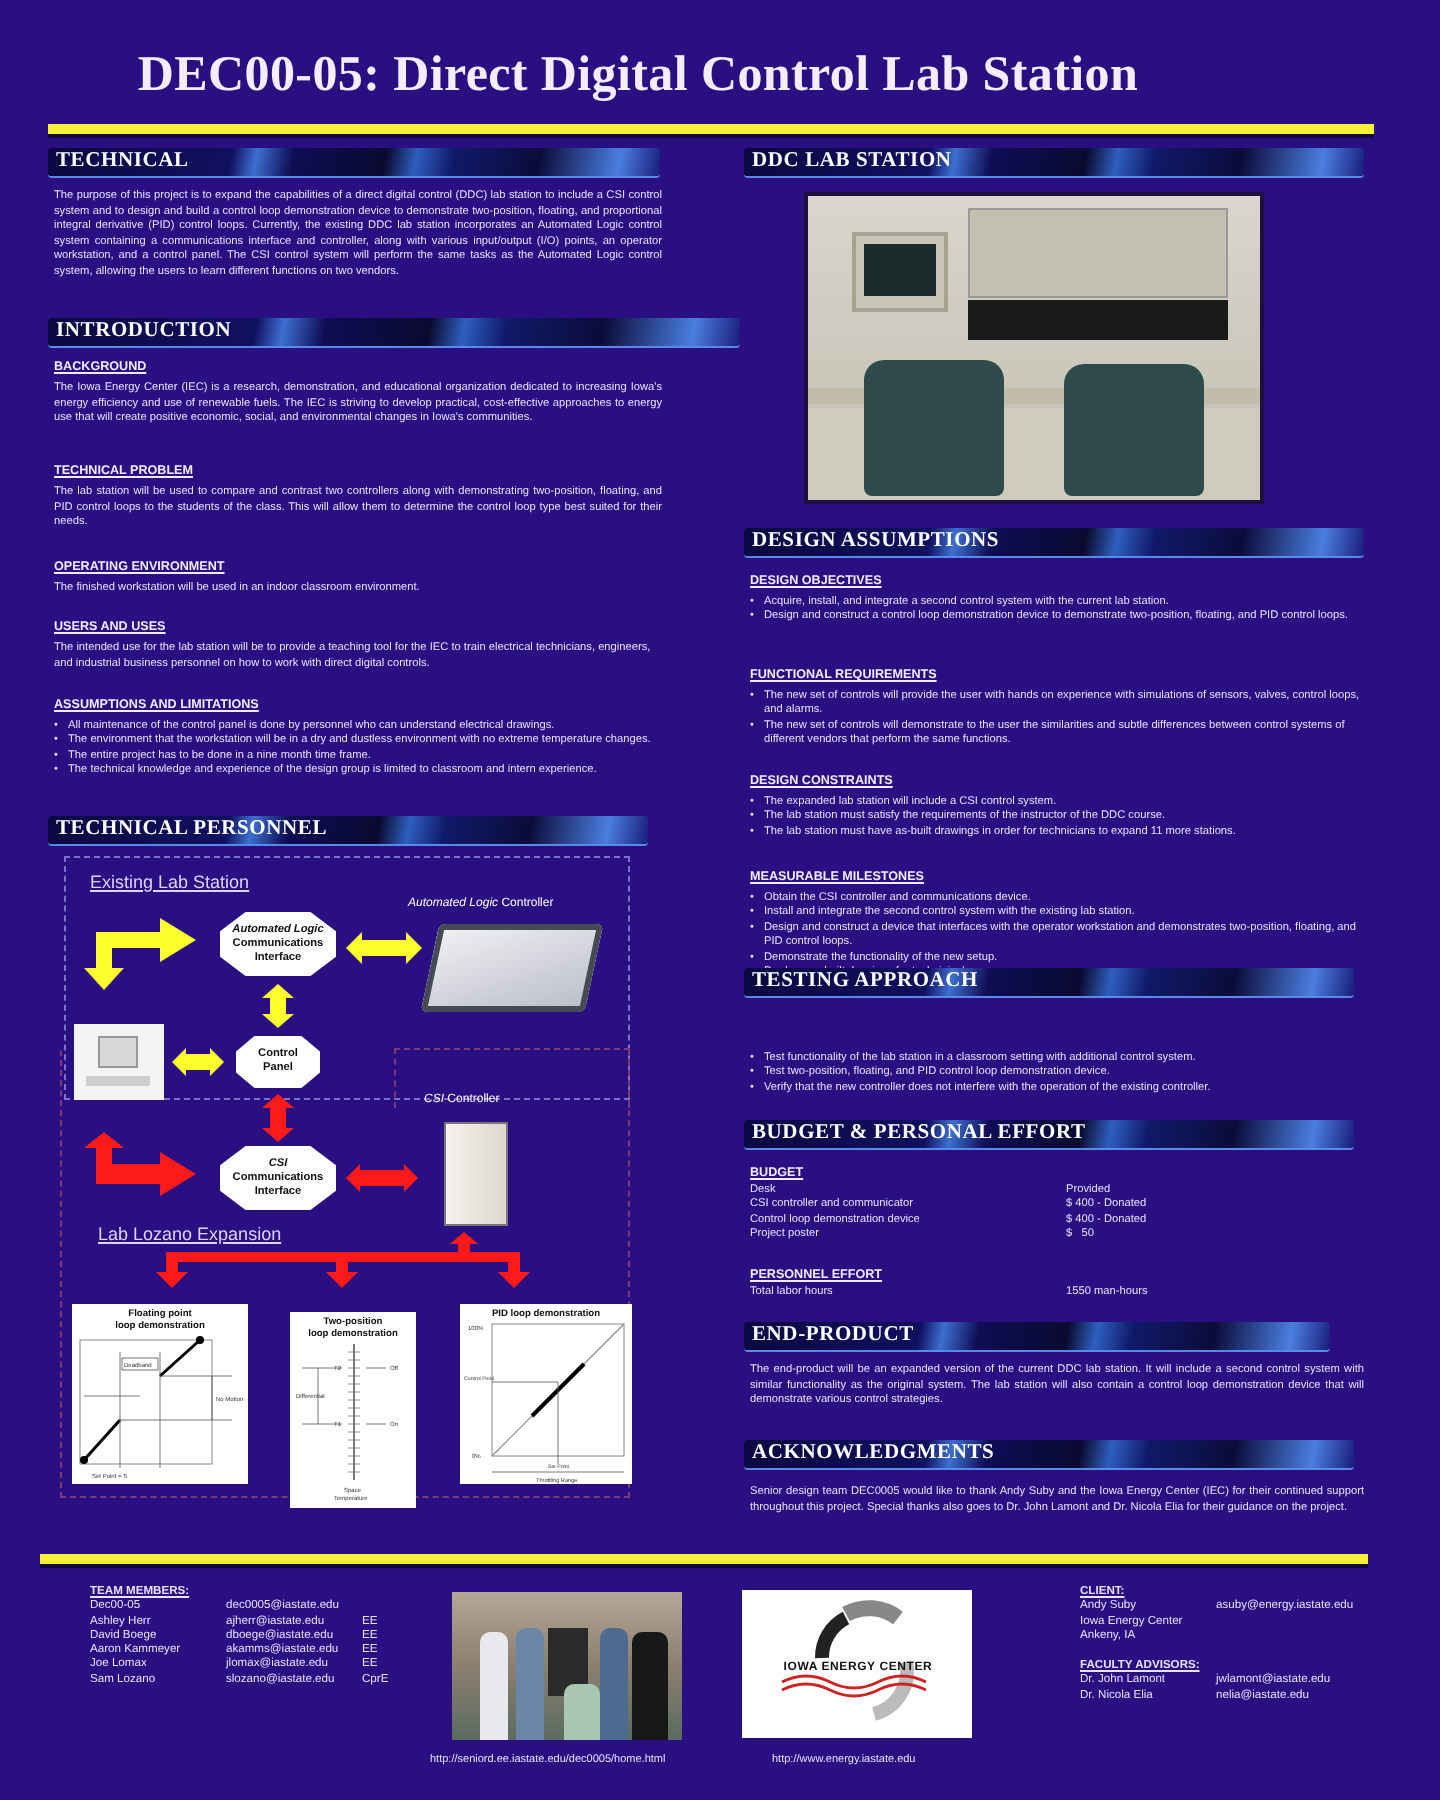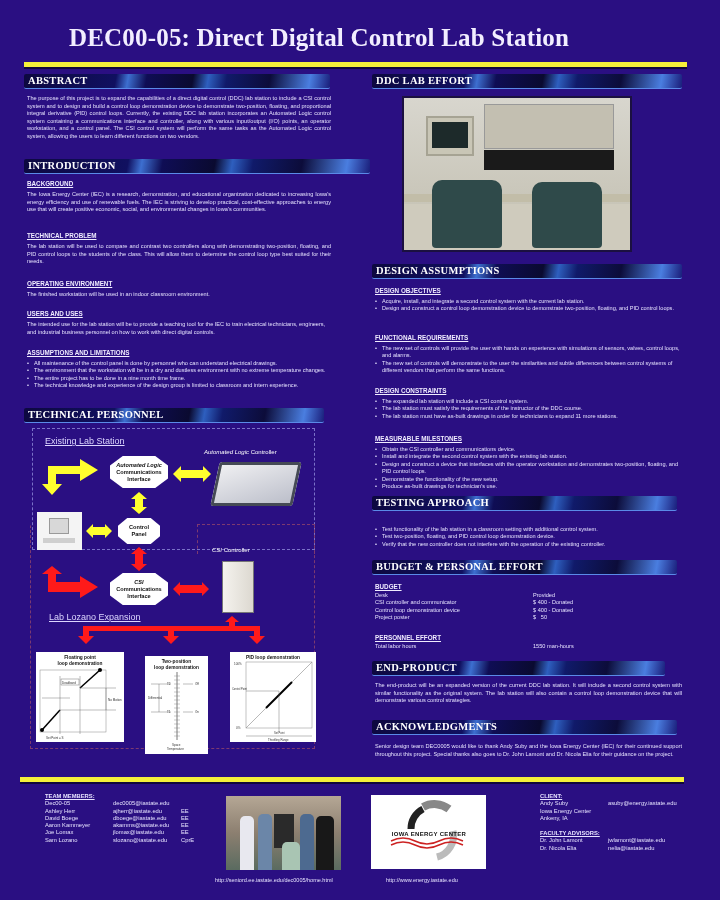--- a/index.html
+++ b/index.html
@@ -41,21 +41,21 @@
   .grid-row { display: flex; }
   .url { position: absolute; font-size: 5.5px; color: #e6e2ff; }
 </style>
 </head>
 <body>
 
 <div class="title">DEC00-05:  Direct Digital Control Lab Station</div>
 <div class="yellow-bar" style="left:24px; top:62px; width:663px;"></div>
 
 <div class="banner" style="left:24px; top:74px; width:306px;">
-  <span>ABSTRACT</span>
+  <span>TECHNICAL</span>
 </div>
 <div class="para" style="left:27px; top:95px; width:304px;">The purpose of this project is to expand the capabilities of a direct digital control (DDC) lab station to include a CSI control system and to design and build a control loop demonstration device to demonstrate two-position, floating, and proportional integral derivative (PID) control loops.  Currently, the existing DDC lab station incorporates an Automated Logic control system containing a communications interface and controller, along with various input/output (I/O) points, an operator workstation, and a control panel.  The CSI control system will perform the same tasks as the Automated Logic control system, allowing the users to learn different functions on two vendors.</div>
 
 <div class="banner" style="left:24px; top:159px; width:346px;">
   <span>INTRODUCTION</span>
 </div>
 <div class="sub" style="left:27px; top:180px;">BACKGROUND</div>
 <div class="para" style="left:27px; top:191px; width:304px;">The Iowa Energy Center (IEC) is a research, demonstration, and educational organization dedicated to increasing Iowa's energy efficiency and use of renewable fuels.  The IEC is striving to develop practical, cost-effective approaches to energy use that will create positive economic, social, and environmental changes in Iowa's communities.</div>
 
 <div class="sub" style="left:27px; top:232px;">TECHNICAL PROBLEM</div>
@@ -209,21 +209,21 @@
       <text x="4" y="5" font-size="3" font-family="Liberation Sans, sans-serif" fill="#333">100%</text>
       <text x="6" y="69" font-size="3" font-family="Liberation Sans, sans-serif" fill="#333">0%</text>
       <text x="2" y="30" font-size="2.6" font-family="Liberation Sans, sans-serif" fill="#333">Control Point</text>
       <text x="44" y="74" font-size="2.6" font-family="Liberation Sans, sans-serif" fill="#333">Set Point</text>
       <text x="38" y="81" font-size="2.8" font-family="Liberation Sans, sans-serif" fill="#333">Throttling Range</text>
     </svg>
   </div>
 </div>
 
 <div class="banner" style="left:372px; top:74px; width:310px;">
-  <span>DDC LAB EFFORT</span>
+  <span>DDC LAB STATION</span>
 </div>
 <div class="photo" style="left:402px; top:96px; width:230px; height:156px;">
   <div style="position:absolute; left:0; top:0; width:100%; height:70%; background:linear-gradient(#d8d6ce,#c8c5b8);"></div>
   <div style="position:absolute; left:22px; top:18px; width:48px; height:40px; background:#c9c6b6; border:2px solid #a6a393;">
       <div style="margin:4px; height:26px; background:#1d2a2a;"></div>
     </div>
   <div style="position:absolute; left:80px; top:6px; width:130px; height:45px; background:#c3bfb1; border:1px solid #999;"></div>
   <div style="position:absolute; left:80px; top:52px; width:130px; height:20px; background:#1a1a1a;"></div>
   <div style="position:absolute; left:0; top:96px; width:100%; height:8px; background:#c2bda8;"></div>
   <div style="position:absolute; left:28px; top:82px; width:70px; height:68px; background:#2f4a4a; border-radius:10px 10px 4px 4px;"></div>
@@ -251,21 +251,21 @@
 </ul>
 <div class="sub" style="left:375px; top:435px;">MEASURABLE MILESTONES</div>
 <ul class="blist" style="left:375px; top:446px; width:305px;">
   <li>Obtain the CSI controller and communications device.</li>
   <li>Install and integrate the second control system with the existing lab station.</li>
   <li>Design and construct a device that interfaces with the operator workstation and demonstrates two-position, floating, and PID control loops.</li>
   <li>Demonstrate the functionality of the new setup.</li>
   <li>Produce as-built drawings for technician's use.</li>
 </ul>
 
-<div class="banner" style="left:372px; top:496px; width:305px;">
+<div class="banner" style="left:372px; top:484px; width:305px;">
   <span>TESTING APPROACH</span>
 </div>
 <ul class="blist" style="left:375px; top:526px; width:305px;">
   <li>Test functionality of the lab station in a classroom setting with additional control system.</li>
   <li>Test two-position, floating, and PID control loop demonstration device.</li>
   <li>Verify that the new controller does not interfere with the operation of the existing controller.</li>
 </ul>
 
 <div class="banner" style="left:372px; top:560px; width:305px;">
   <span>BUDGET &amp; PERSONAL EFFORT</span>

